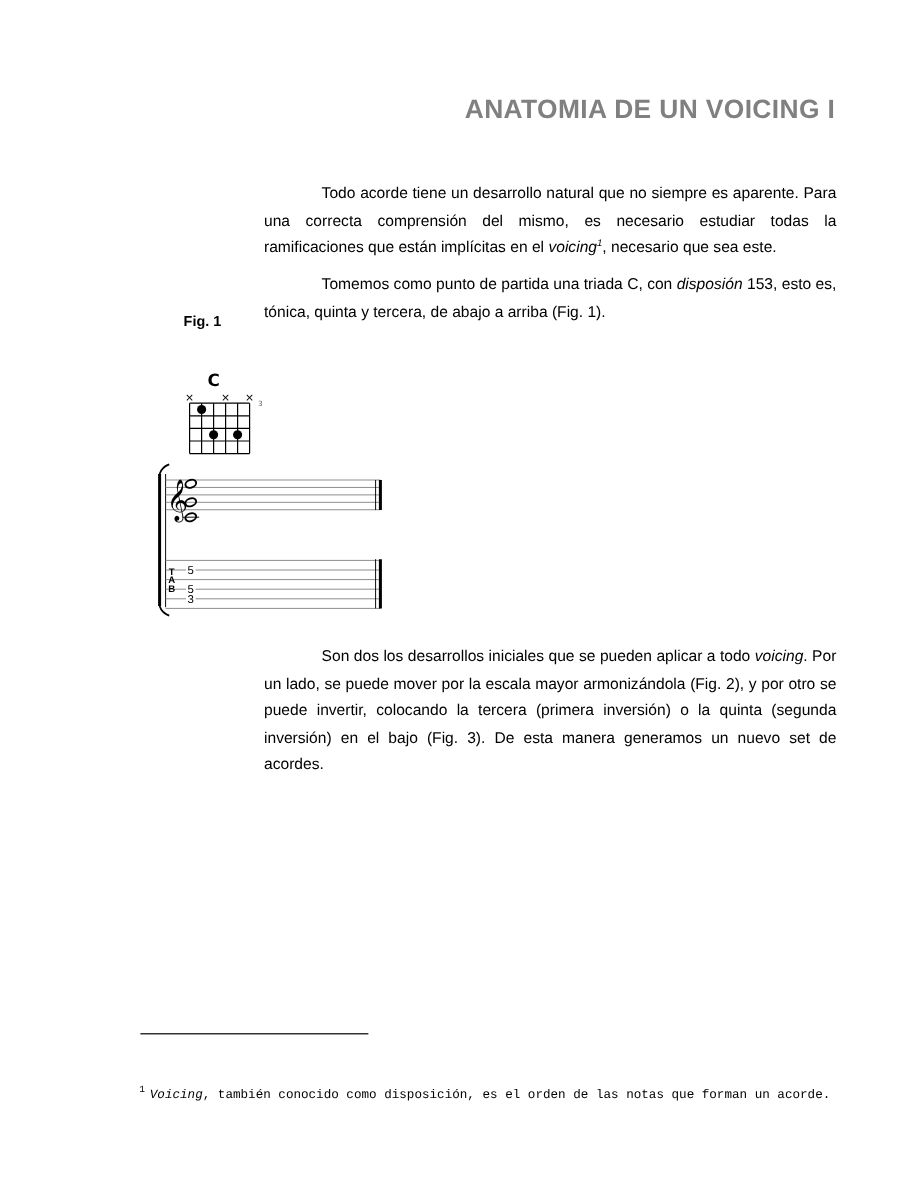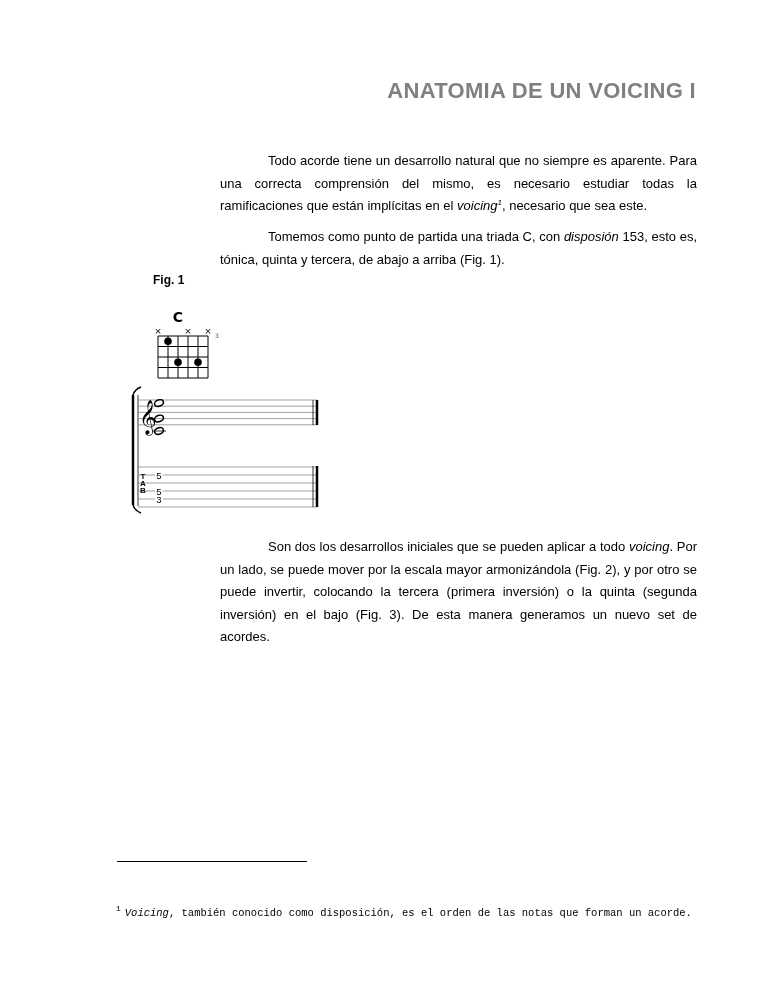--- a/index.html
+++ b/index.html
@@ -8,21 +8,21 @@
   .title { position: absolute; right: 72px; top: 78px; font-size: 22px; font-weight: bold;
            color: #808080; letter-spacing: 0.3px; white-space: nowrap; }
   .para { position: absolute; left: 220px; width: 477px; font-size: 13px; line-height: 22.5px;
           text-align: justify; }
   .para .indent { display: inline-block; width: 48px; }
   .para i { font-style: italic; }
   .para sup { font-size: 8px; vertical-align: 5px; line-height: 0; font-style: italic; }
   .p1 { top: 150px; }
   .p2 { top: 226px; }
   .p3 { top: 536px; }
-  .fig-label { position: absolute; left: 117px; top: 273px; font-size: 12px; font-weight: bold; padding-left: 36px; }
+  .fig-label { position: absolute; left: 117px; top: 261px; font-size: 12px; font-weight: bold; padding-left: 36px; }
   .chord { position: absolute; left: 140px; top: 300px; width: 90px; height: 90px; }
   .score { position: absolute; left: 127px; top: 385px; width: 200px; height: 130px; }
   .fn-rule { position: absolute; left: 117px; top: 861px; width: 190px; height: 1px; background: #000; }
   .footnote { position: absolute; left: 116px; top: 904px; font-size: 10.5px; white-space: nowrap; font-family: Liberation Mono, monospace; }
   .footnote sup { font-size: 8px; vertical-align: 5px; margin-right: 4px; }
   .footnote i { font-style: italic; }
 </style>
 </head>
 <body>
 

